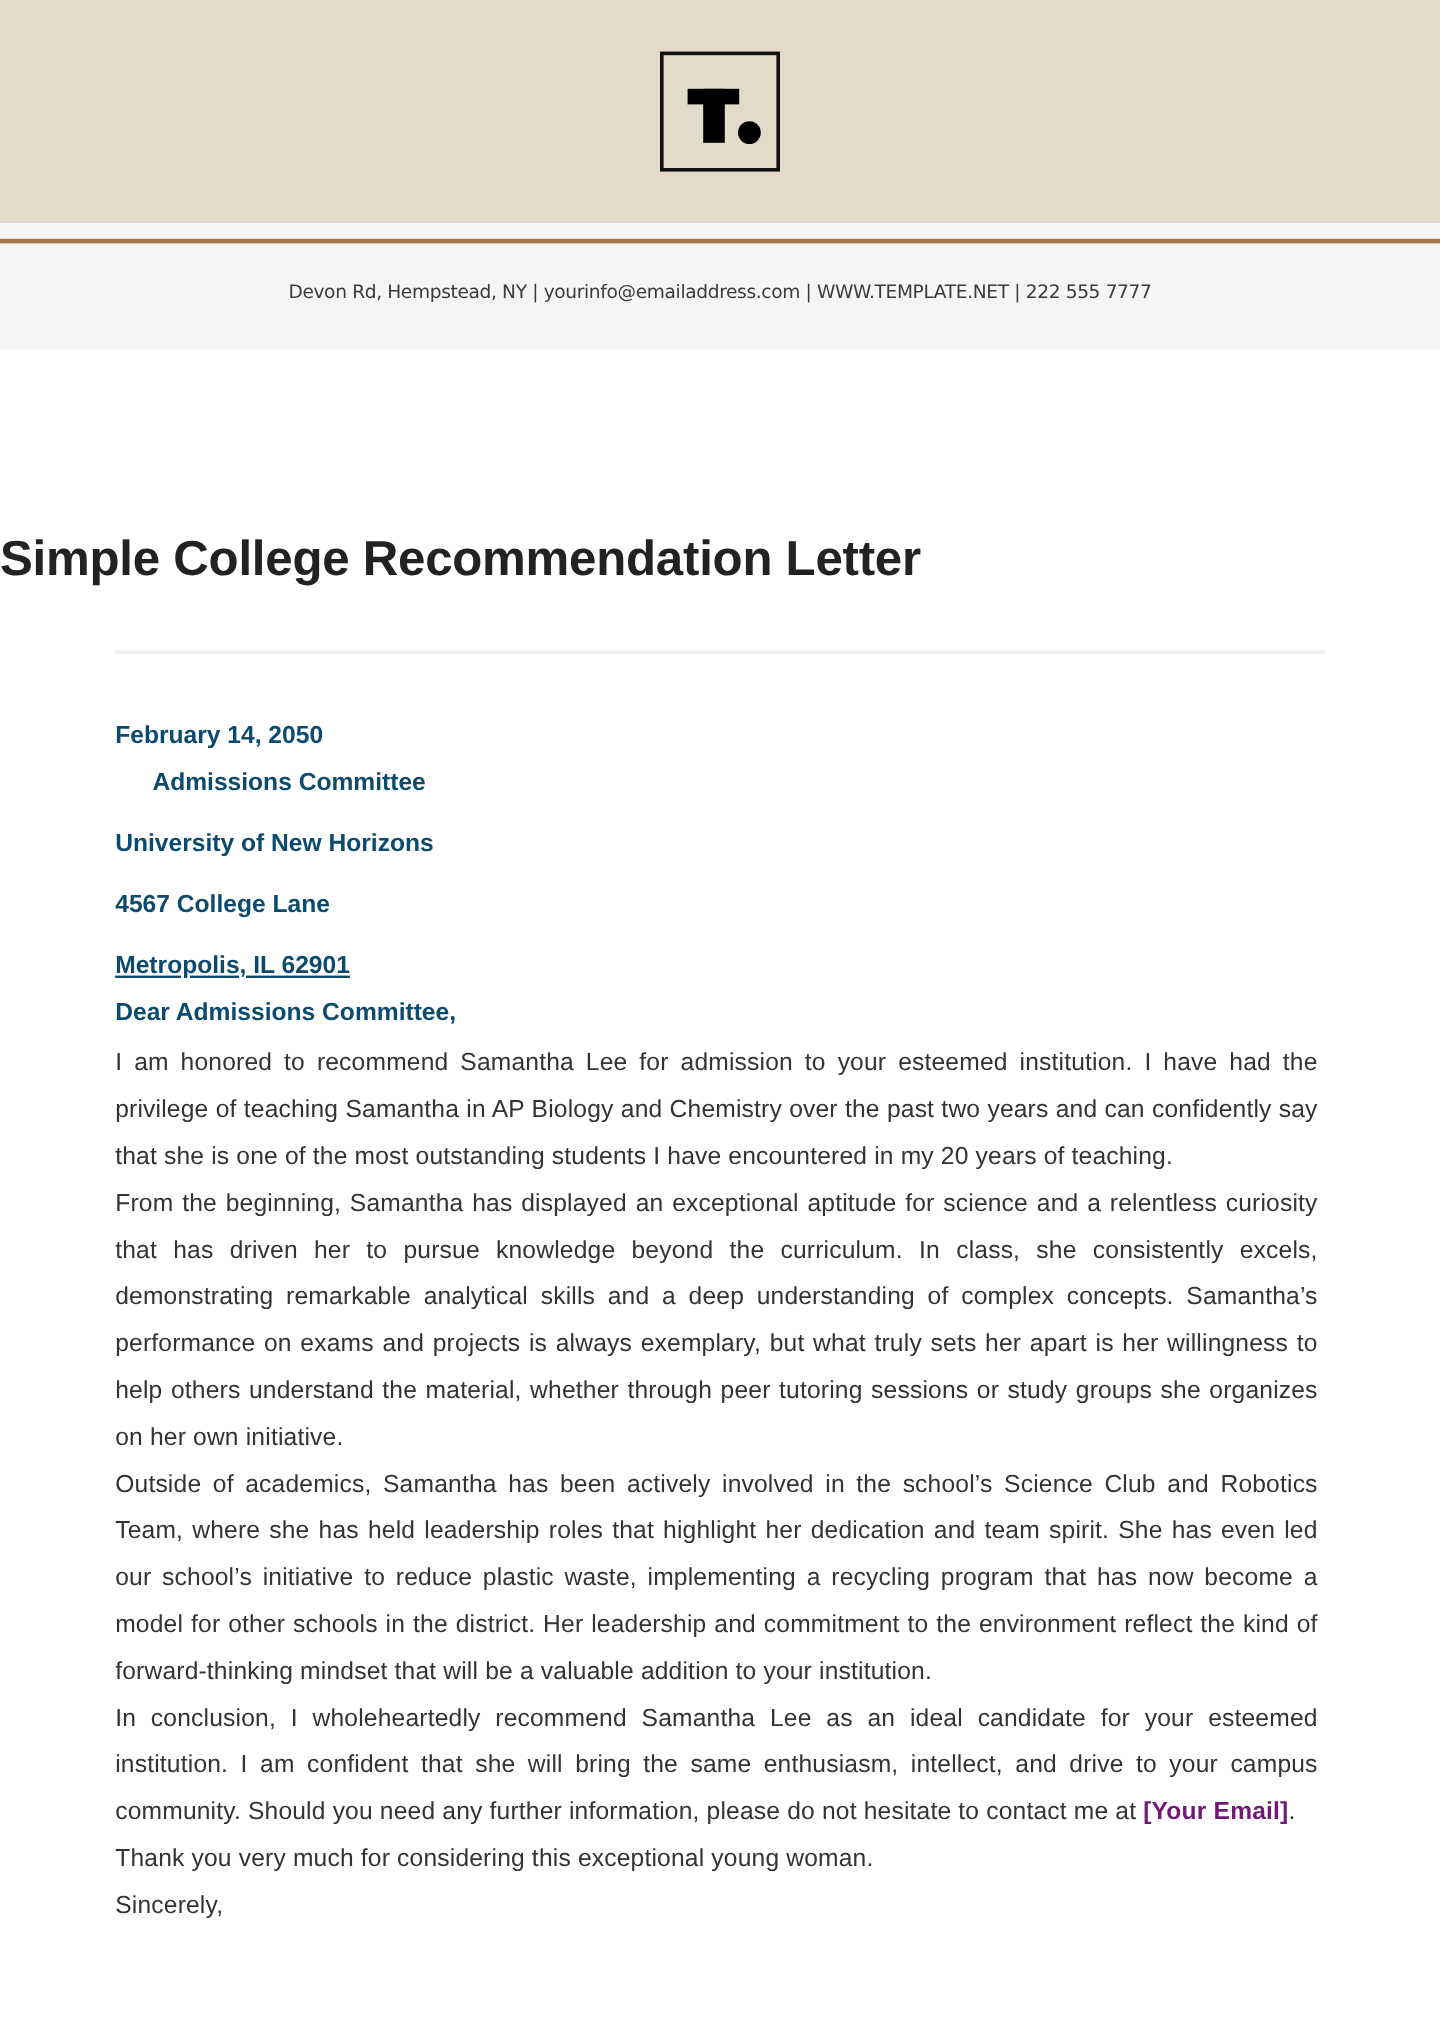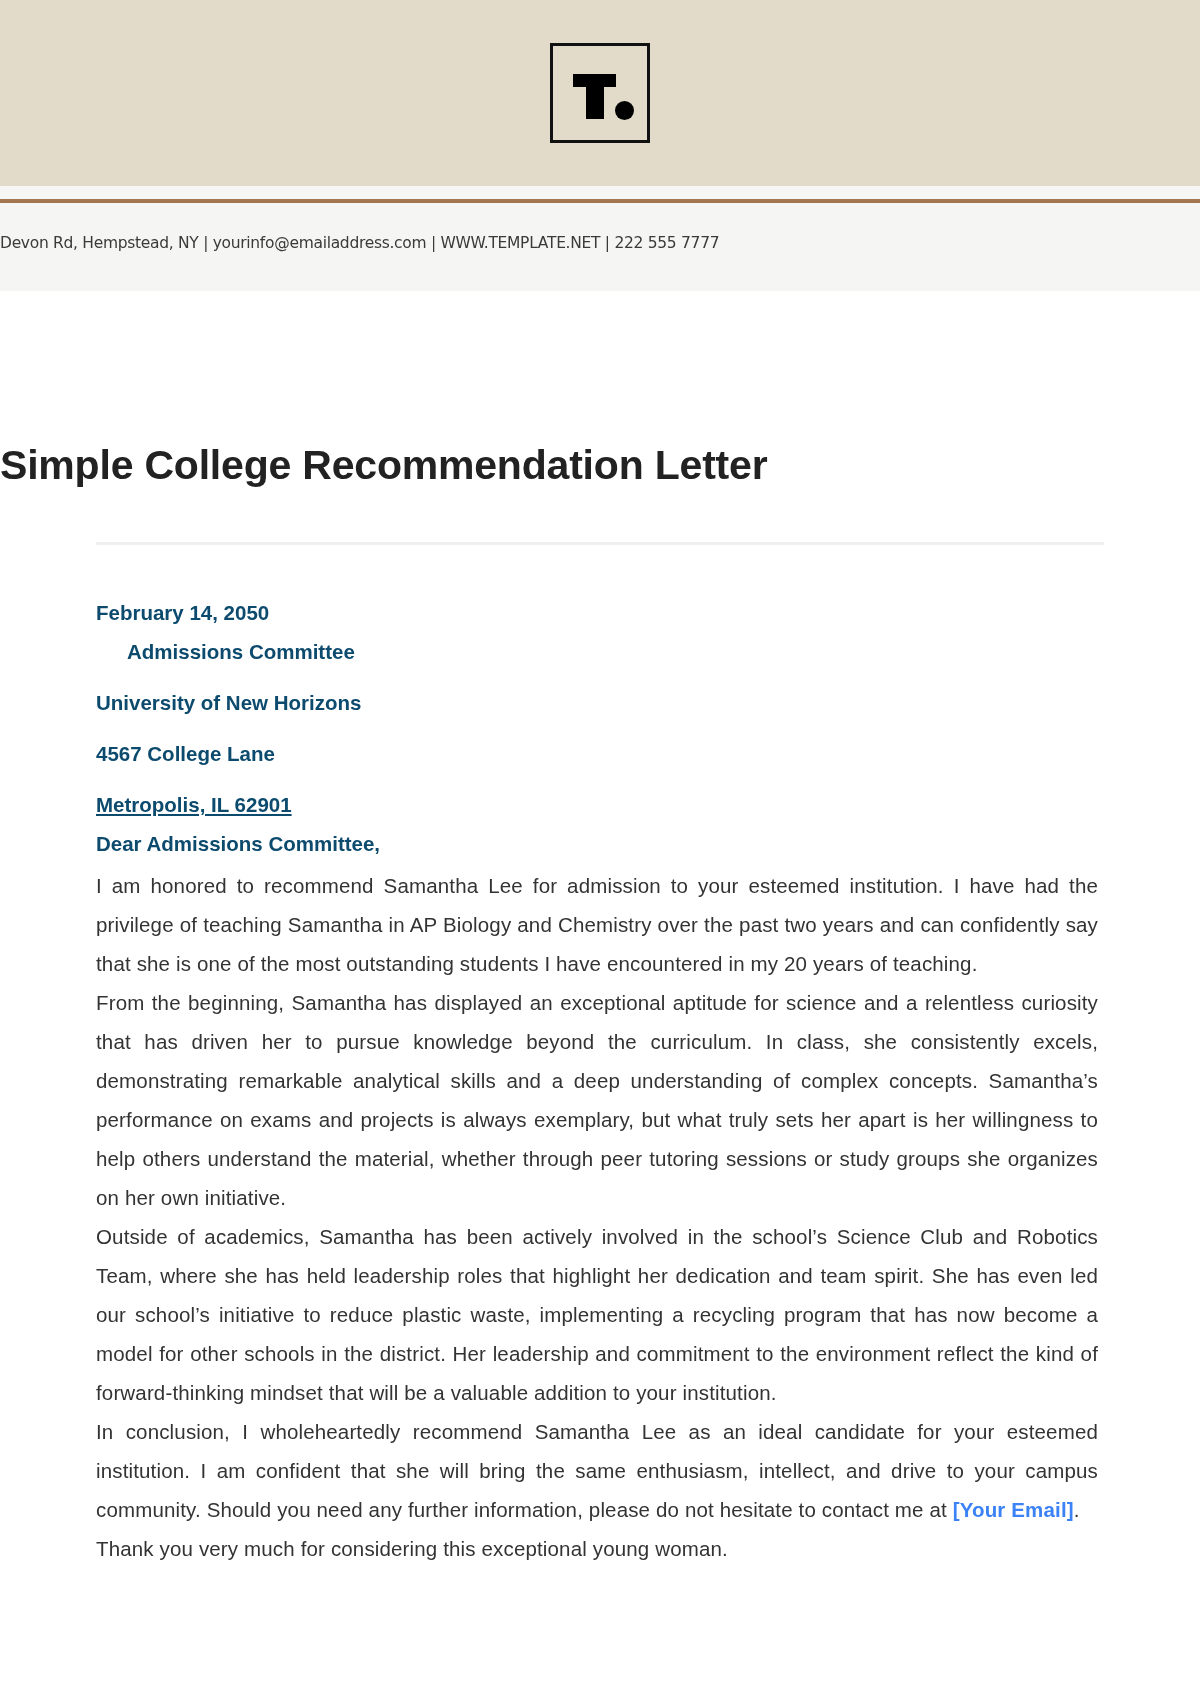--- a/index.html
+++ b/index.html
@@ -54,21 +54,21 @@
       background: #a47650;
     }
     .contact-band {
       position: absolute; left: 0; top: 203px;
       width: 1200px; height: 88px;
       background: #f5f5f3;
     }
     .contact-text {
       position: absolute; left: 0; top: 31px;
       width: 1200px;
-      text-align: left;
+      text-align: center;
       font-family: "DejaVu Sans", sans-serif;
       font-size: 15.5px;
       color: #3a3a3a;
       letter-spacing: -0.3px;
     }
     .title {
       position: absolute; left: 0; top: 442px;
       width: 1200px;
       text-align: left;
       font-size: 41px;
@@ -97,21 +97,21 @@
     .body-paras {
       position: absolute; left: 0; top: 866px;
       width: 1002px;
     }
     .body-paras p {
       margin: 0;
       line-height: 39px;
       text-align: justify;
       letter-spacing: 0.15px;
     }
-    .bold { font-weight: bold; color: #3b82f6; }
+    .bold { font-weight: bold; color: #701a75; }
   </style>
 </head>
 <body>
 
 <div class="header-band">
   <div class="logo-box">
     <div class="logo-t">
       <div class="bar"></div>
       <div class="stem"></div>
     </div>
@@ -134,14 +134,15 @@
   <div class="addr" style="top:742px;">4567 College Lane</div>
   <div class="addr" style="top:793px;text-decoration:underline;">Metropolis, IL 62901</div>
   <div class="addr" style="top:832px;">Dear Admissions Committee,</div>
 
   <div class="body-paras">
     <p>I am honored to recommend Samantha Lee for admission to your esteemed institution. I have had the privilege of teaching Samantha in AP Biology and Chemistry over the past two years and can confidently say that she is one of the most outstanding students I have encountered in my 20 years of teaching.</p>
     <p>From the beginning, Samantha has displayed an exceptional aptitude for science and a relentless curiosity that has driven her to pursue knowledge beyond the curriculum. In class, she consistently excels, demonstrating remarkable analytical skills and a deep understanding of complex concepts. Samantha’s performance on exams and projects is always exemplary, but what truly sets her apart is her willingness to help others understand the material, whether through peer tutoring sessions or study groups she organizes on her own initiative.</p>
     <p>Outside of academics, Samantha has been actively involved in the school’s Science Club and Robotics Team, where she has held leadership roles that highlight her dedication and team spirit. She has even led our school’s initiative to reduce plastic waste, implementing a recycling program that has now become a model for other schools in the district. Her leadership and commitment to the environment reflect the kind of forward-thinking mindset that will be a valuable addition to your institution.</p>
     <p><span>In conclusion, I wholeheartedly recommend Samantha Lee as an ideal candidate for your esteemed institution. I am confident that she will bring the same enthusiasm, intellect, and drive to your campus community. Should you need any further information, please do not hesitate to contact me at </span><span class="bold">[Your Email]</span><span>.</span></p>
     <p>Thank you very much for considering this exceptional young woman.</p>
+    <p>Sincerely,</p>
   </div>
 </div>
 
 </body></html>

